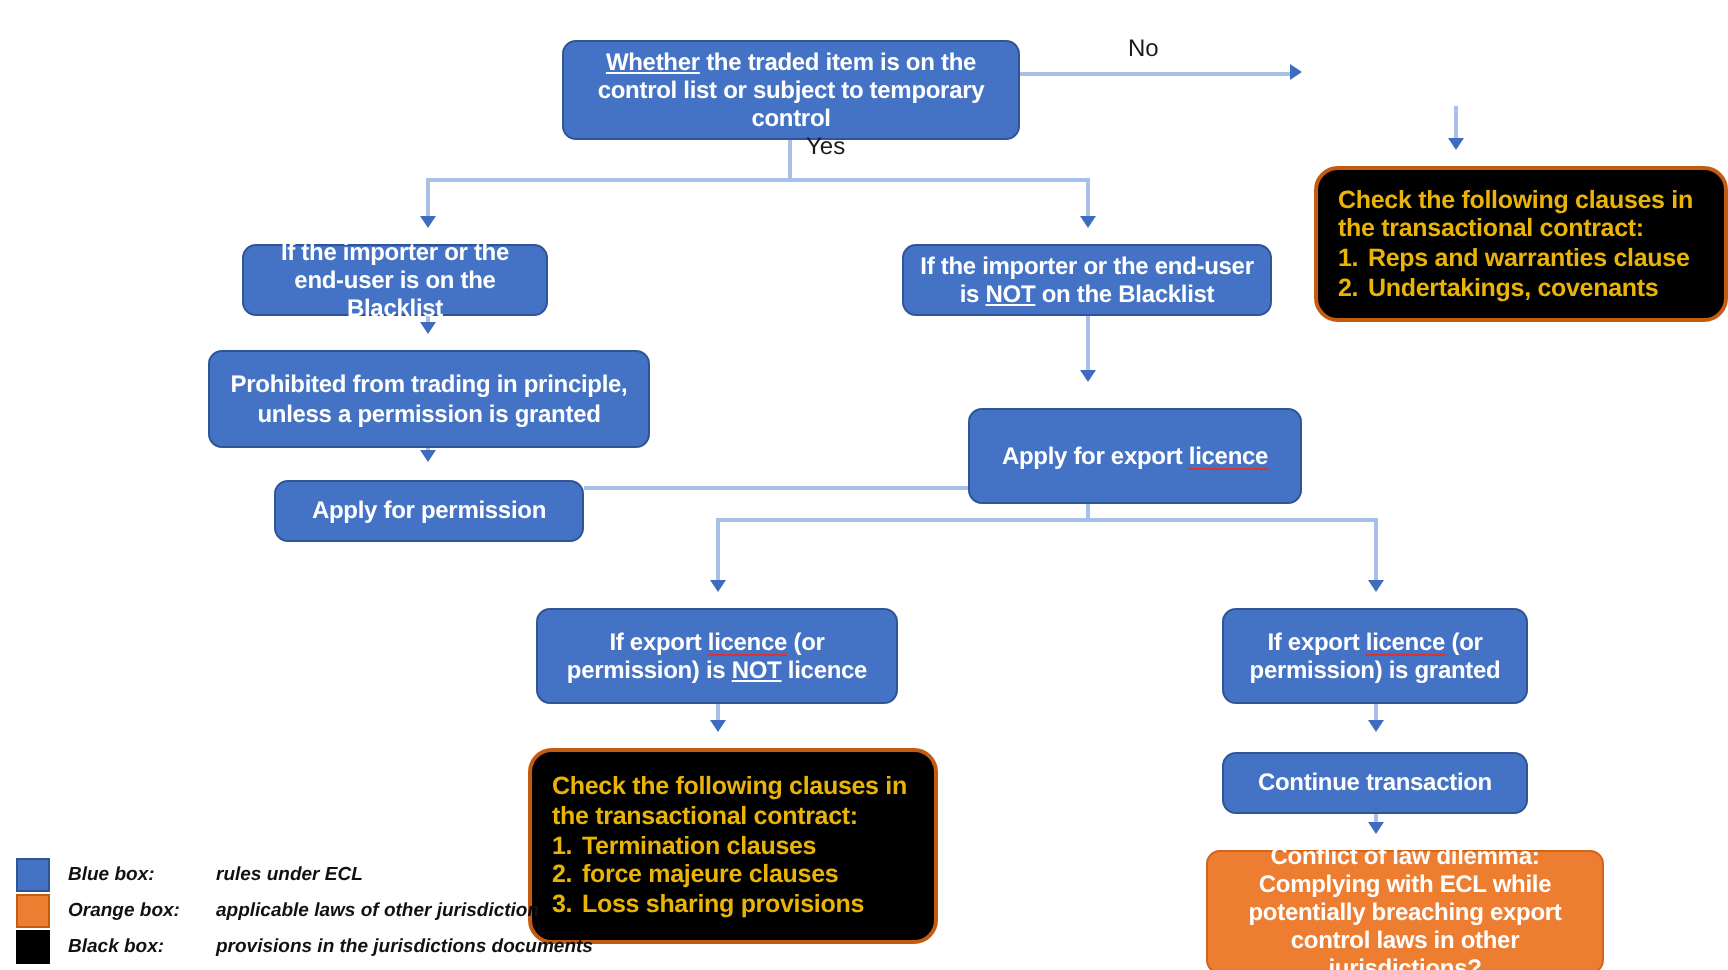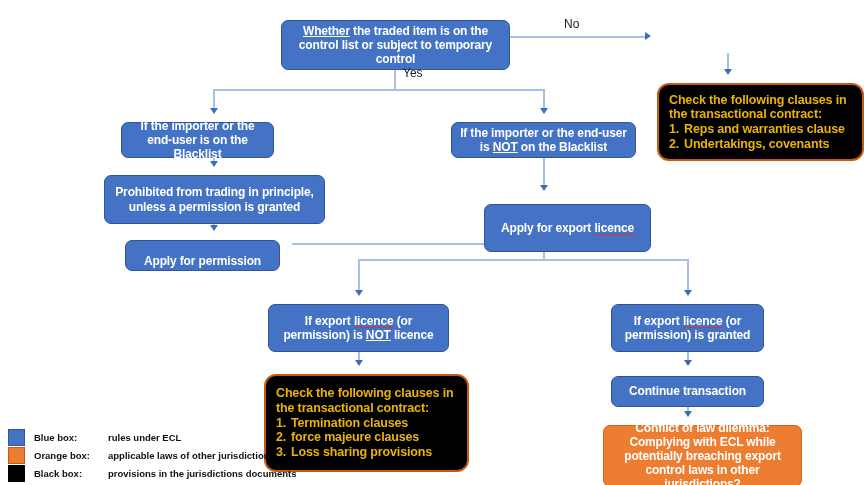--- a/index.html
+++ b/index.html
@@ -70,21 +70,21 @@
   .edgelabel{
     position:absolute;
     font-size:12px;
     color:#1a1a1a;
     font-weight:normal;
     z-index:4;
     white-space:nowrap;
   }
 
   
-  #legend{position:absolute;left:8px;top:428px;z-index:5;}
+  #legend{position:absolute;left:8px;top:428px;z-index:5;font-style:italic;}
   .lgrow{display:flex;align-items:center;height:18px;}
   .swatch{width:15px;height:15px;margin-right:9px;flex:0 0 15px;}
   .sw-blue{background:#4472C4;border:1px solid #2F5597;}
   .sw-orange{background:#ED7D31;border:1px solid #C55A11;}
   .sw-black{background:#000000;border:1px solid #000000;}
   .lgname{font-size:9.5px;font-weight:bold;color:#111;width:74px;flex:0 0 74px;}
   .lgdesc{font-size:9.5px;font-weight:bold;color:#111;white-space:nowrap;}
 </style>
 </head>
 <body>
@@ -165,21 +165,21 @@
   <div class="node blue" style="left:451px;top:110px;width:185px;height:36px;">
     <span>
       <span>If the importer or the end-user is </span><u class="ul">NOT</u><span> on the Blacklist</span>
     </span>
   </div>
 
   <div class="node blue" style="left:104px;top:163px;width:221px;height:49px;">
     <span>Prohibited from trading in principle, unless a permission is granted</span>
   </div>
 
-  <div class="node blue" style="left:125px;top:228px;width:155px;height:31px;align-items:flex-end;">
+  <div class="node blue" style="left:137px;top:228px;width:155px;height:31px;">
     <span>Apply for permission</span>
   </div>
 
   <div class="node blue" style="left:484px;top:192px;width:167px;height:48px;">
     <span>
       <span>Apply for export </span><span class="sp">licence</span>
     </span>
   </div>
 
   <div class="node blue" style="left:268px;top:292px;width:181px;height:48px;">

